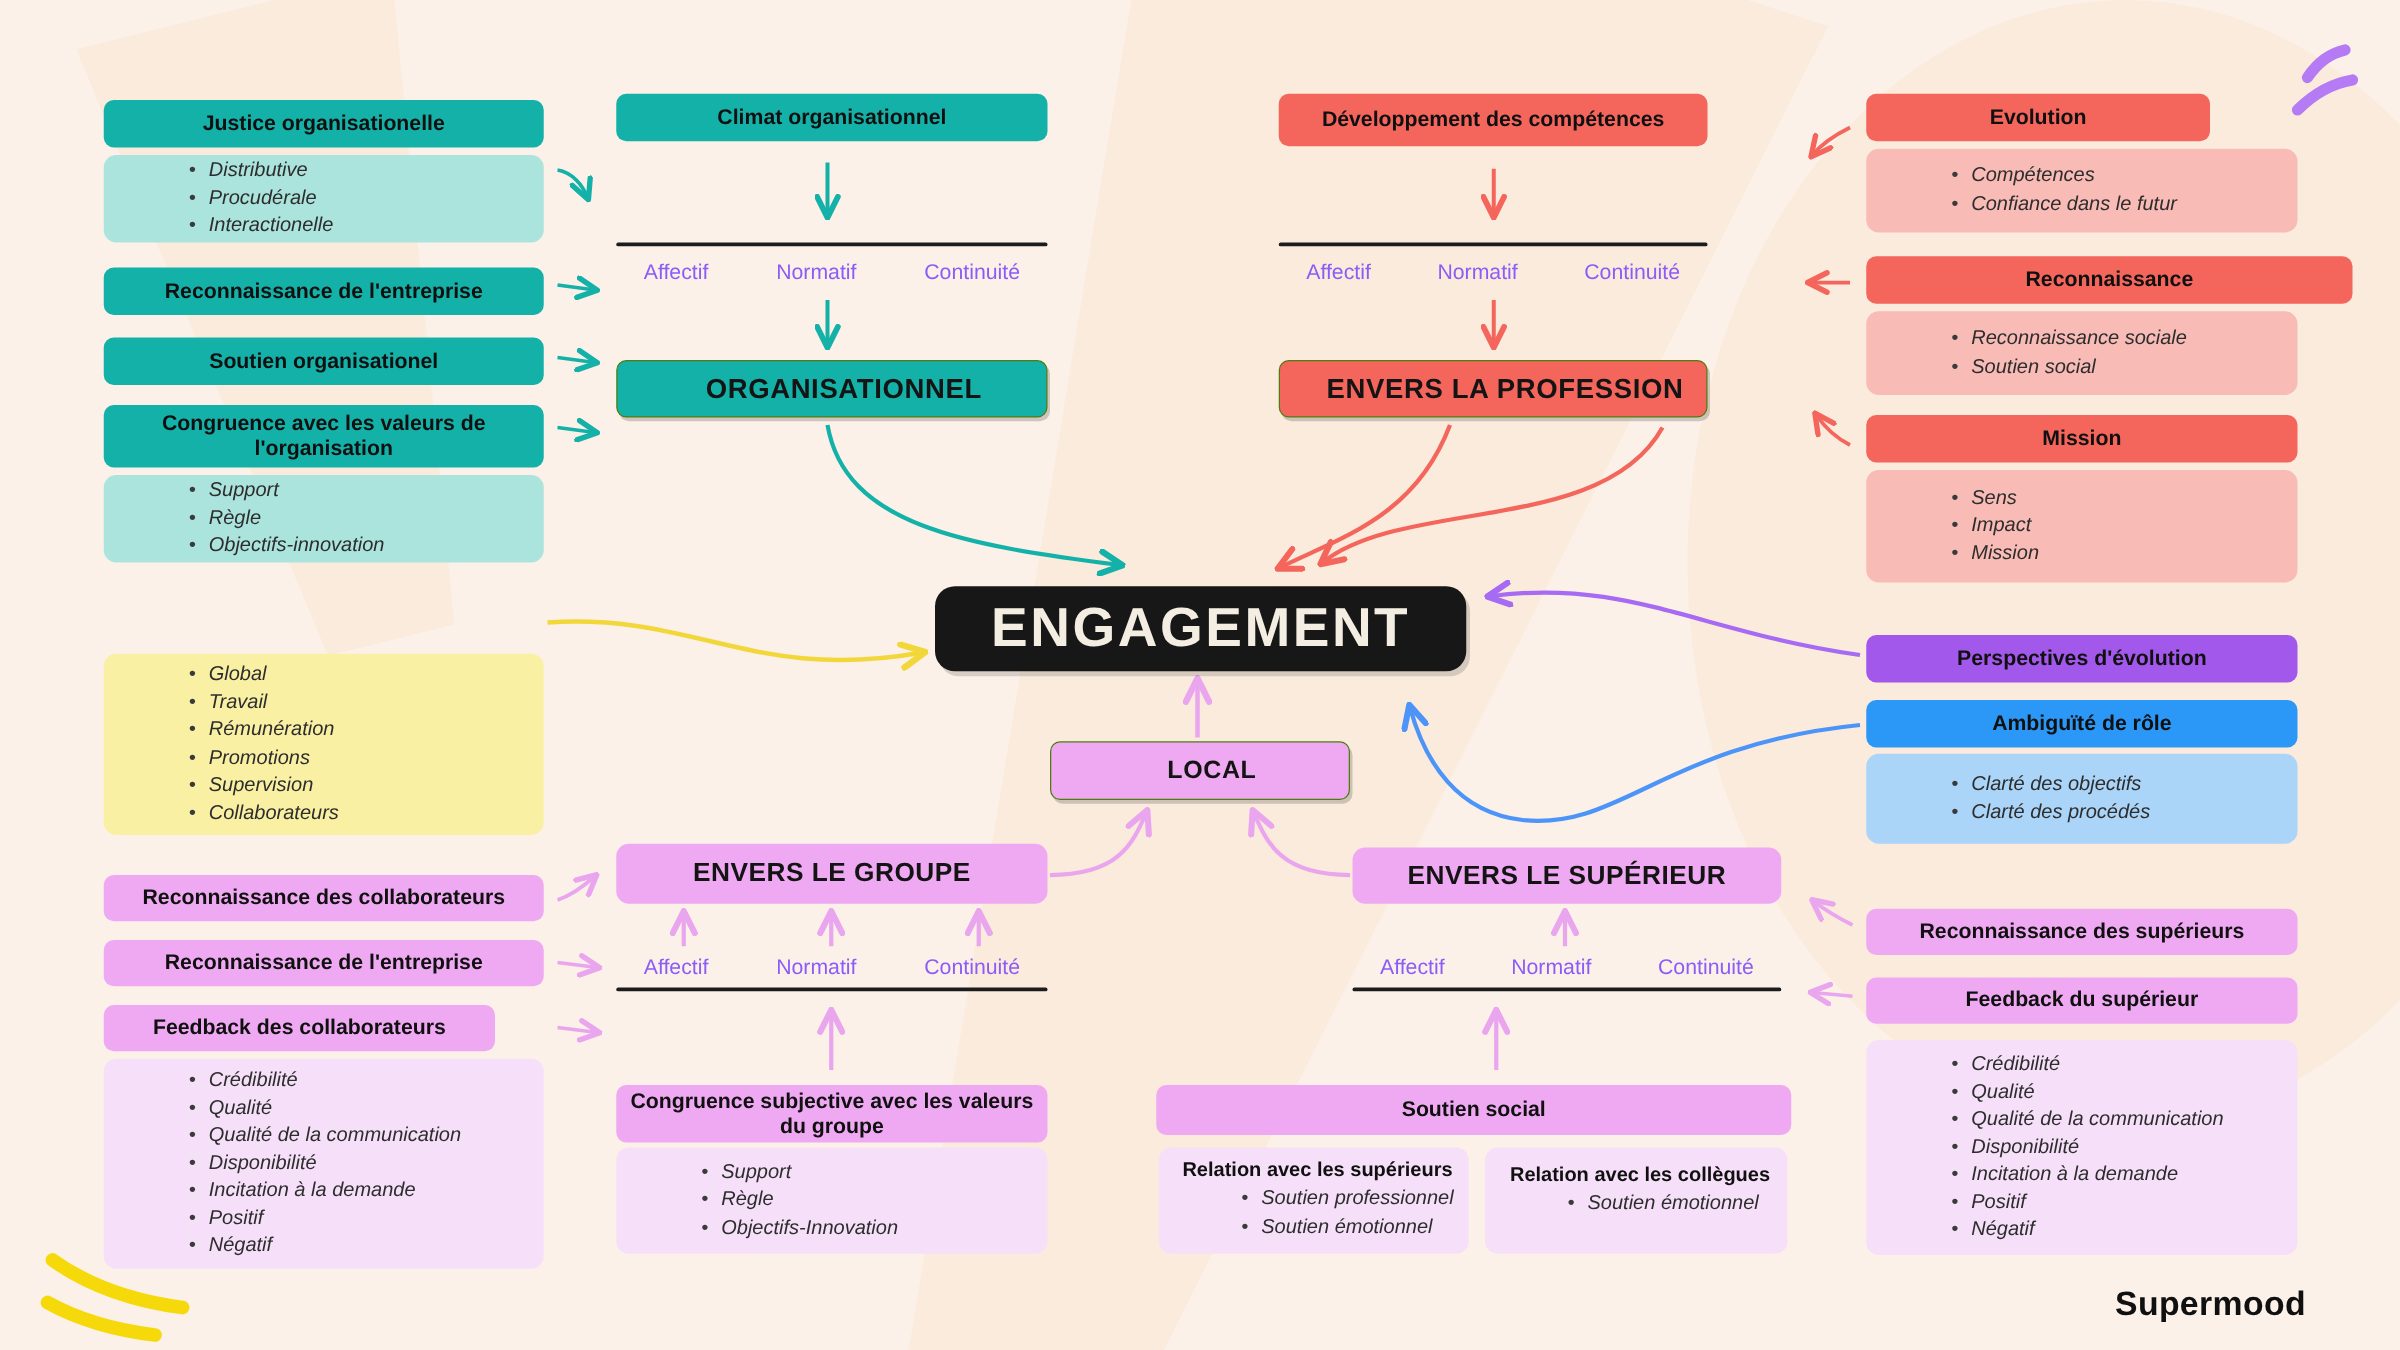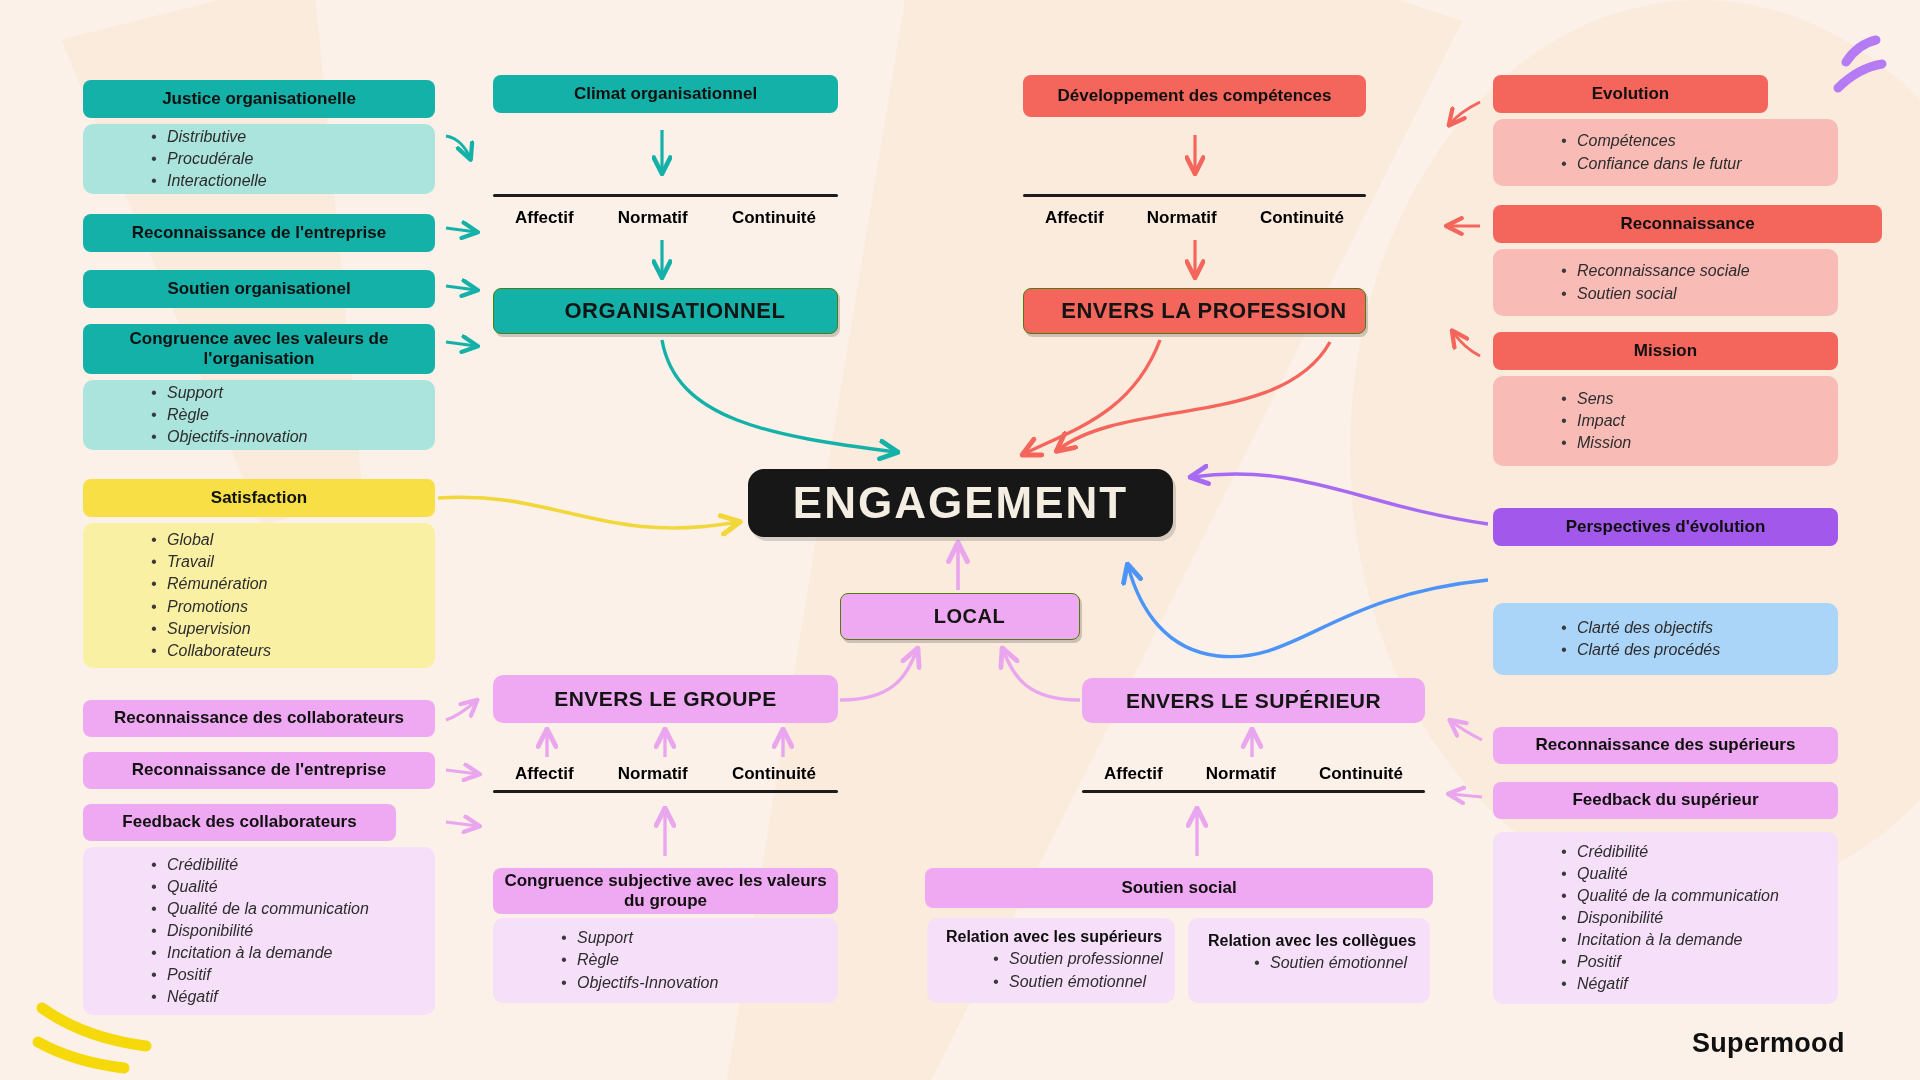--- a/index.html
+++ b/index.html
@@ -18,21 +18,21 @@
   .teal{background:#14B1A9}.teal-l{background:#ABE3DD}
   .red{background:#F4655C}.red-l{background:#F8BBB6}
   .yellow{background:#F7DF45}.yellow-l{background:#FAF0A4}
   .pink{background:#EFA9F2}.pink-l{background:#F6DFF8}
   .purple{background:#A158EB}.blue{background:#2B97F7}.blue-l{background:#AAD4F8}
   .major{border:1px solid #4d7c0f;border-radius:8px;font-weight:800;font-size:22px;letter-spacing:.5px;
          box-shadow:2px 3px 0 rgba(0,0,0,.18);display:flex;align-items:center;justify-content:center;padding-left:19px;}
   .soft{border-radius:10px;font-weight:800;font-size:21px;letter-spacing:.4px;display:flex;align-items:center;justify-content:center;}
   .engagement{background:#171717;border-radius:16px;color:#F3EDE2;font-weight:800;font-size:44px;
               letter-spacing:2px;display:flex;align-items:center;justify-content:center;box-shadow:3px 4px 0 rgba(0,0,0,.15);}
-  .dims{display:flex;justify-content:space-between;align-items:center;font-weight:700;font-size:17px;color:#000000;padding:0 22px;}
+  .dims{display:flex;justify-content:space-between;align-items:center;font-weight:400;font-size:17px;color:#8b5cf6;padding:0 22px;}
   .rule{background:#1c1c1c;height:3px;border-radius:2px;}
   #wires{position:absolute;left:0;top:0;width:1920px;height:1080px;z-index:1;}
   .logo{font-weight:800;font-size:27px;color:#101010;letter-spacing:.3px;}
 </style>
 </head>
 <body>
 
 <div id="canvas">
 
   <div class="bgshape" style="left:700px;top:-100px;width:560px;height:1400px;transform:rotate(18deg);clip-path:polygon(0 0,100% 0,62% 100%,38% 100%);"></div>
@@ -121,21 +121,20 @@
   <div class="abs hdr teal" style="left:83px;top:214px;width:352px;height:38px;">Reconnaissance de l'entreprise</div>
   <div class="abs hdr teal" style="left:83px;top:270px;width:352px;height:38px;">Soutien organisationel</div>
   <div class="abs hdr teal" style="left:83px;top:324px;width:352px;height:50px;">Congruence avec les valeurs de l'organisation</div>
   <div class="abs lst teal-l" style="left:83px;top:380px;width:352px;height:70px;">
     <ul>
       <li>Support</li>
       <li>Règle</li>
       <li>Objectifs-innovation</li>
     </ul>
   </div>
-  <div class="abs hdr yellow" style="left:83px;top:479px;width:352px;height:38px;">Satisfaction</div>
   <div class="abs lst yellow-l" style="left:83px;top:523px;width:352px;height:145px;">
     <ul>
       <li>Global</li>
       <li>Travail</li>
       <li>Rémunération</li>
       <li>Promotions</li>
       <li>Supervision</li>
       <li>Collaborateurs</li>
     </ul>
   </div>
@@ -188,20 +187,21 @@
   </div>
   <div class="abs hdr red" style="left:1493px;top:332px;width:345px;height:38px;">Mission</div>
   <div class="abs lst red-l" style="left:1493px;top:376px;width:345px;height:90px;">
     <ul>
       <li>Sens</li>
       <li>Impact</li>
       <li>Mission</li>
     </ul>
   </div>
   <div class="abs hdr purple" style="left:1493px;top:508px;width:345px;height:38px;">Perspectives d'évolution</div>
+  <div class="abs hdr blue" style="left:1493px;top:560px;width:345px;height:38px;">Ambiguïté de rôle</div>
   <div class="abs lst blue-l" style="left:1493px;top:603px;width:345px;height:72px;">
     <ul>
       <li>Clarté des objectifs</li>
       <li>Clarté des procédés</li>
     </ul>
   </div>
   <div class="abs hdr pink" style="left:1493px;top:727px;width:345px;height:37px;">Reconnaissance des supérieurs</div>
   <div class="abs hdr pink" style="left:1493px;top:782px;width:345px;height:37px;">Feedback du supérieur</div>
   <div class="abs lst pink-l" style="left:1493px;top:832px;width:345px;height:172px;">
     <ul>

